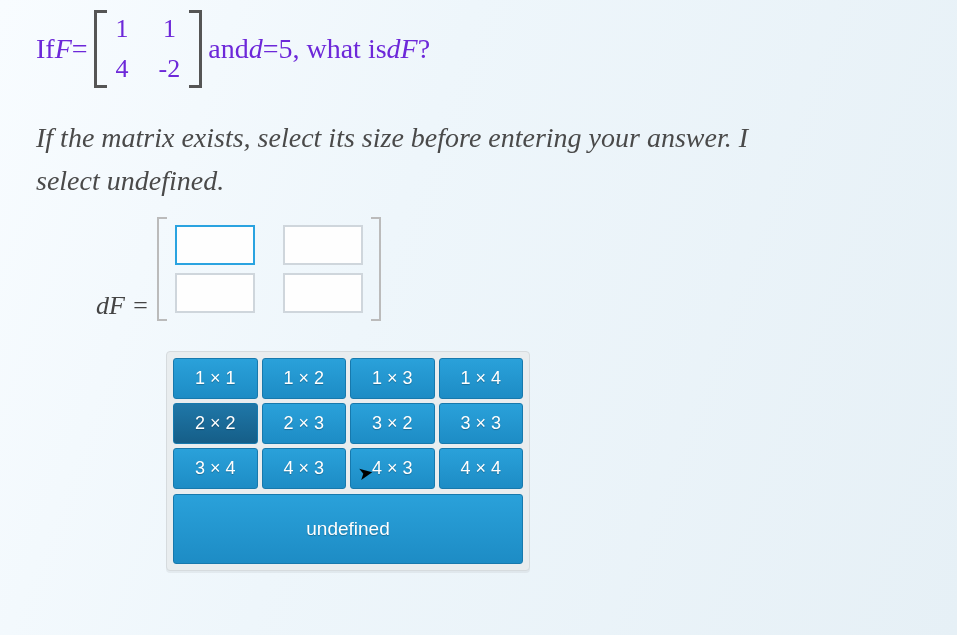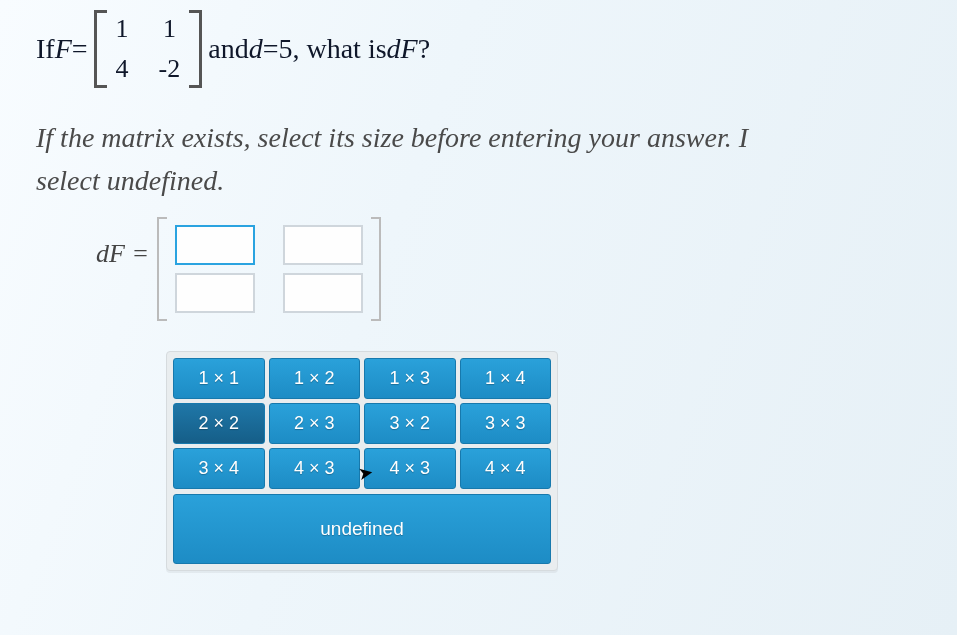--- a/index.html
+++ b/index.html
@@ -10,21 +10,21 @@
     width: 957px;
     padding: 10px 20px 20px 36px;
     color: #444;
     position: relative;
   }
   .question-line1 {
     display: flex;
     align-items: center;
     font-size: 28px;
     margin-bottom: 28px;
-    color: #0f172a;
+    color: #6d28d9;
   }
   .matrix-wrap {
     display: inline-flex;
     align-items: center;
     margin: 0 6px;
   }
   .bracket {
     font-family: Arial, sans-serif;
     display: inline-block;
     width: 12px;
@@ -56,21 +56,21 @@
   .italic { font-style: italic; }
   .instruction {
     font-style: italic;
     font-size: 28px;
     line-height: 1.55;
     margin-bottom: 14px;
     color: #4a4a4a;
   }
   .answer-row {
     display: flex;
-    align-items: flex-start;
+    align-items: flex-end;
     margin-left: 60px;
     font-size: 26px;
     margin-bottom: 30px;
   }
   .answer-label { margin-top: 22px; margin-right: 8px; font-style: italic; }
   .ans-bracket {
     width: 12px;
     height: 104px;
     position: relative;
   }
@@ -102,21 +102,21 @@
     text-align: center;
     padding: 0;
   }
   .ans-cell.active { border-color: #2aa3e0; }
   .size-panel {
     margin-left: 130px;
     background: #e9edef;
     border: 1px solid #d6dbde;
     border-radius: 4px;
     padding: 6px 6px 6px 6px;
-    width: 392px;
+    width: 364px;
     box-shadow: 0 2px 0 rgba(0,0,0,0.05);
   }
   .size-grid {
     display: grid;
     grid-template-columns: repeat(4, 1fr);
     gap: 4px;
   }
   .size-btn {
     background: linear-gradient(#2aa1da, #1d8cc5);
     color: #fff;

